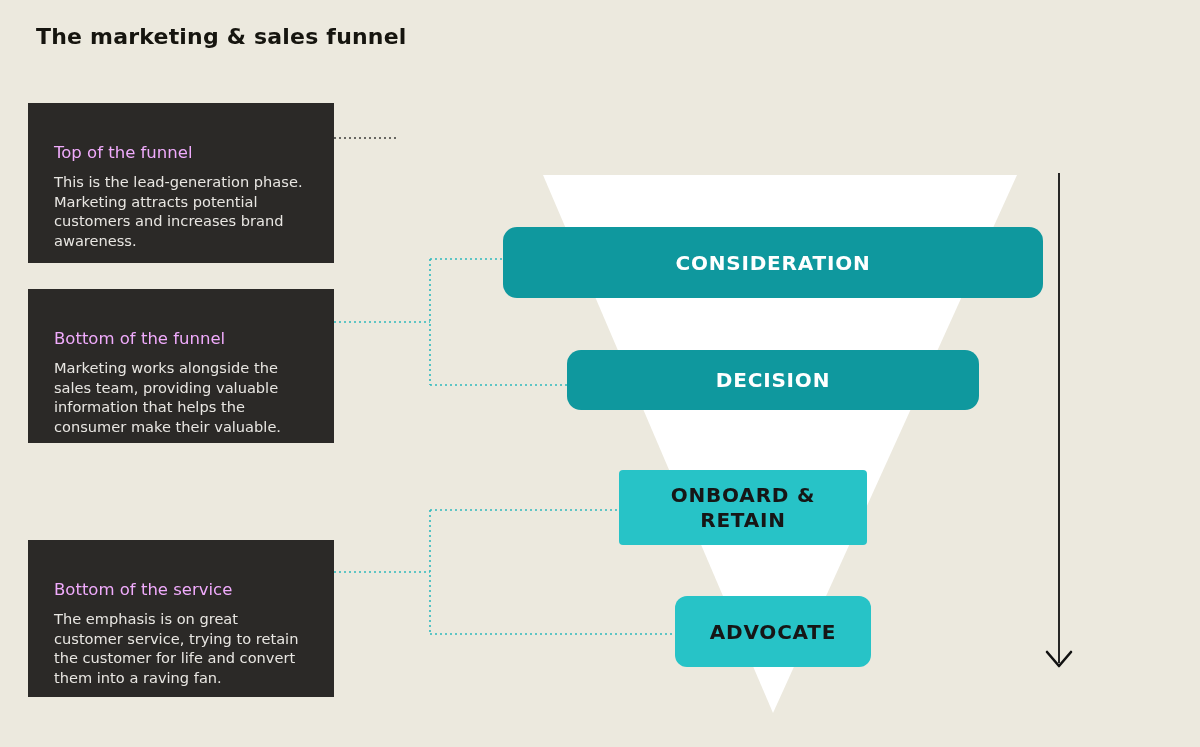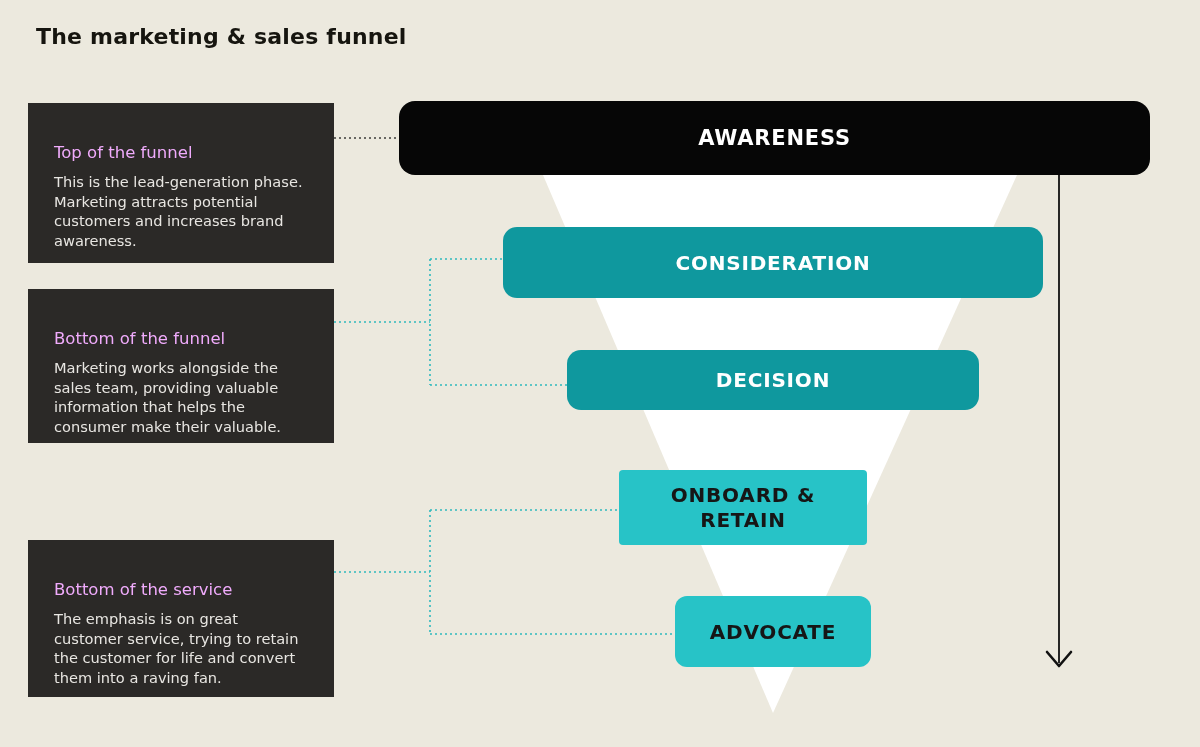--- a/index.html
+++ b/index.html
@@ -124,23 +124,20 @@
   <div class="note note-middle">
     <div class="note-heading">Bottom of the funnel</div>
     <div class="note-body">Marketing works alongside the sales team, providing valuable information that helps the consumer make their valuable.</div>
   </div>
 
   <div class="note note-bottom">
     <div class="note-heading">Bottom of the service</div>
     <div class="note-body">The emphasis is on great customer service, trying to retain the customer for life and convert them into a raving fan.</div>
   </div>
 
-  <div class="stage stage-awareness">
-    <span class="stage-label">AWARENESS</span>
-  </div>
 
   <div class="stage stage-consideration">
     <span class="stage-label">CONSIDERATION</span>
   </div>
 
   <div class="stage stage-decision">
     <span class="stage-label">DECISION</span>
   </div>
 
   <div class="stage stage-onboard">

